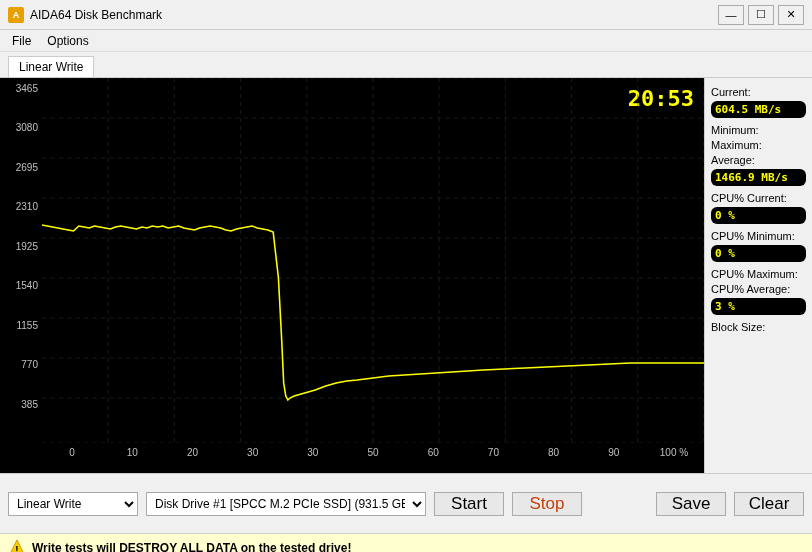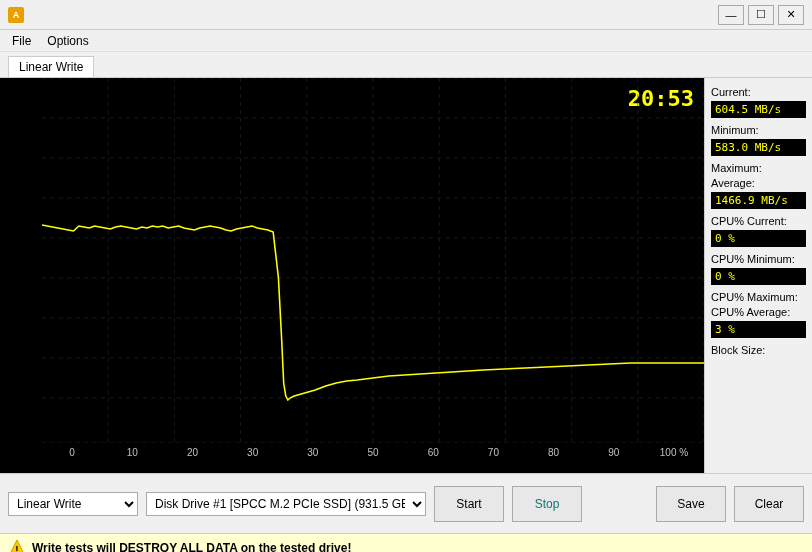--- a/index.html
+++ b/index.html
@@ -131,25 +131,26 @@
       padding: 8px 6px;
       display: flex;
       flex-direction: column;
       gap: 2px;
     }
     .stat-label { font-size: 11px; color: #000; margin-bottom: 1px; }
     .stat-value {
       background: #000;
       color: #ffff00;
       font-size: 11px;
-      font-weight: normal;
+      font-weight: bold;
       padding: 2px 4px;
       margin-bottom: 4px;
       display: block;
       font-family: monospace;
+      border-radius: 6px;
     }
 
     
     .bottom-controls {
       height: 60px;
       background: #f0f0f0;
       border-top: 1px solid #ccc;
       display: flex;
       align-items: center;
       padding: 0 8px;
@@ -159,29 +160,29 @@
       height: 24px;
       border: 1px solid #aaa;
       background: white;
       font-size: 12px;
       padding: 0 4px;
       cursor: pointer;
     }
     .select-test { width: 130px; }
     .select-drive { width: 280px; }
     .btn {
-      height: 36px;
+      height: 24px;
       min-width: 70px;
       border: 1px solid #aaa;
       background: #e8e8e8;
-      font-size: 12px;
+      font-size: 17px;
       cursor: pointer;
       padding: 0 5px;
     }
-    .btn:disabled { color: #0f766e; cursor: default; }
+    .btn:disabled { color: #c2410c; cursor: default; }
     .btn-save { margin-left: auto; }
     .spacer { flex: 1; }
 
     
     .warning-bar {
       height: 28px;
       background: #ffffd0;
       border-top: 1px solid #ccc;
       display: flex;
       align-items: center;
@@ -198,20 +199,21 @@
     }
   </style>
 </head>
 <body>
 
 <div class="title-bar">
   <div class="title-bar-left">
     <div class="title-bar-icon">
         <span>A</span>
       </div>
+    <span class="title-bar-title">AIDA64 Disk Benchmark</span>
   </div>
   <div class="title-bar-controls">
     <button class="title-btn">—</button>
     <button class="title-btn">☐</button>
     <button class="title-btn close">✕</button>
   </div>
 </div>
 
 <div class="menu-bar">
   <div class="menu-item">File</div>
@@ -221,20 +223,32 @@
 <div class="tab-bar">
   <div class="tab">Linear Write</div>
 </div>
 
 <div class="main-content">
 
   <div class="chart-area">
 
     <div class="timer">20:53</div>
 
+    <div class="y-axis">
+      <span class="y-label">3465</span>
+      <span class="y-label">3080</span>
+      <span class="y-label">2695</span>
+      <span class="y-label">2310</span>
+      <span class="y-label">1925</span>
+      <span class="y-label">1540</span>
+      <span class="y-label">1155</span>
+      <span class="y-label">770</span>
+      <span class="y-label">385</span>
+      <span class="y-label"></span>
+    </div>
 
     <div class="chart-canvas">
       <svg class="chart-svg" viewBox="0 0 630 365" preserveAspectRatio="none">
 
         <line x1="0" y1="0" x2="630" y2="0" stroke="#333" stroke-width="0.5" stroke-dasharray="4,4"></line>
         <line x1="0" y1="40" x2="630" y2="40" stroke="#333" stroke-width="0.5" stroke-dasharray="4,4"></line>
         <line x1="0" y1="80" x2="630" y2="80" stroke="#333" stroke-width="0.5" stroke-dasharray="4,4"></line>
         <line x1="0" y1="120" x2="630" y2="120" stroke="#333" stroke-width="0.5" stroke-dasharray="4,4"></line>
         <line x1="0" y1="160" x2="630" y2="160" stroke="#333" stroke-width="0.5" stroke-dasharray="4,4"></line>
         <line x1="0" y1="200" x2="630" y2="200" stroke="#333" stroke-width="0.5" stroke-dasharray="4,4"></line>
@@ -350,21 +364,20 @@
       <span class="x-label">100 %</span>
     </div>
 
   </div>
 
   <div class="stats-panel">
     <span class="stat-label">Current:</span>
     <span class="stat-value">604.5 MB/s</span>
 
     <span class="stat-label">Minimum:</span>
-    <span class="stat-value">583.0 MB/s</span>
 
     <span class="stat-label">Maximum:</span>
 
     <span class="stat-label">Average:</span>
     <span class="stat-value">1466.9 MB/s</span>
 
     <span class="stat-label">CPU% Current:</span>
     <span class="stat-value">0 %</span>
 
     <span class="stat-label">CPU% Minimum:</span>

